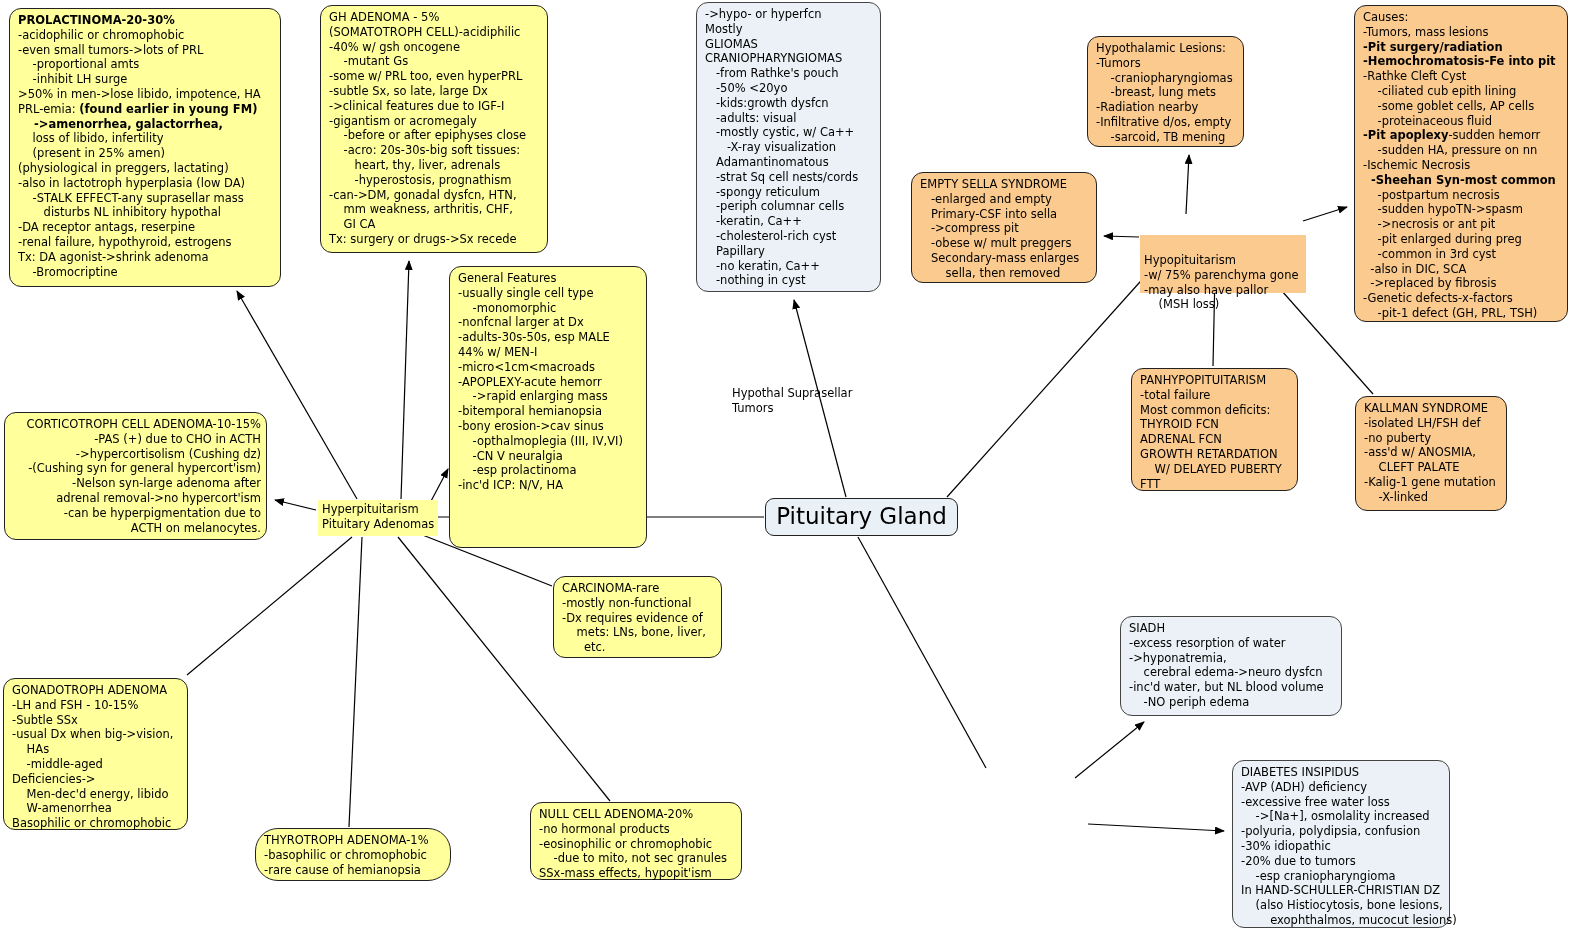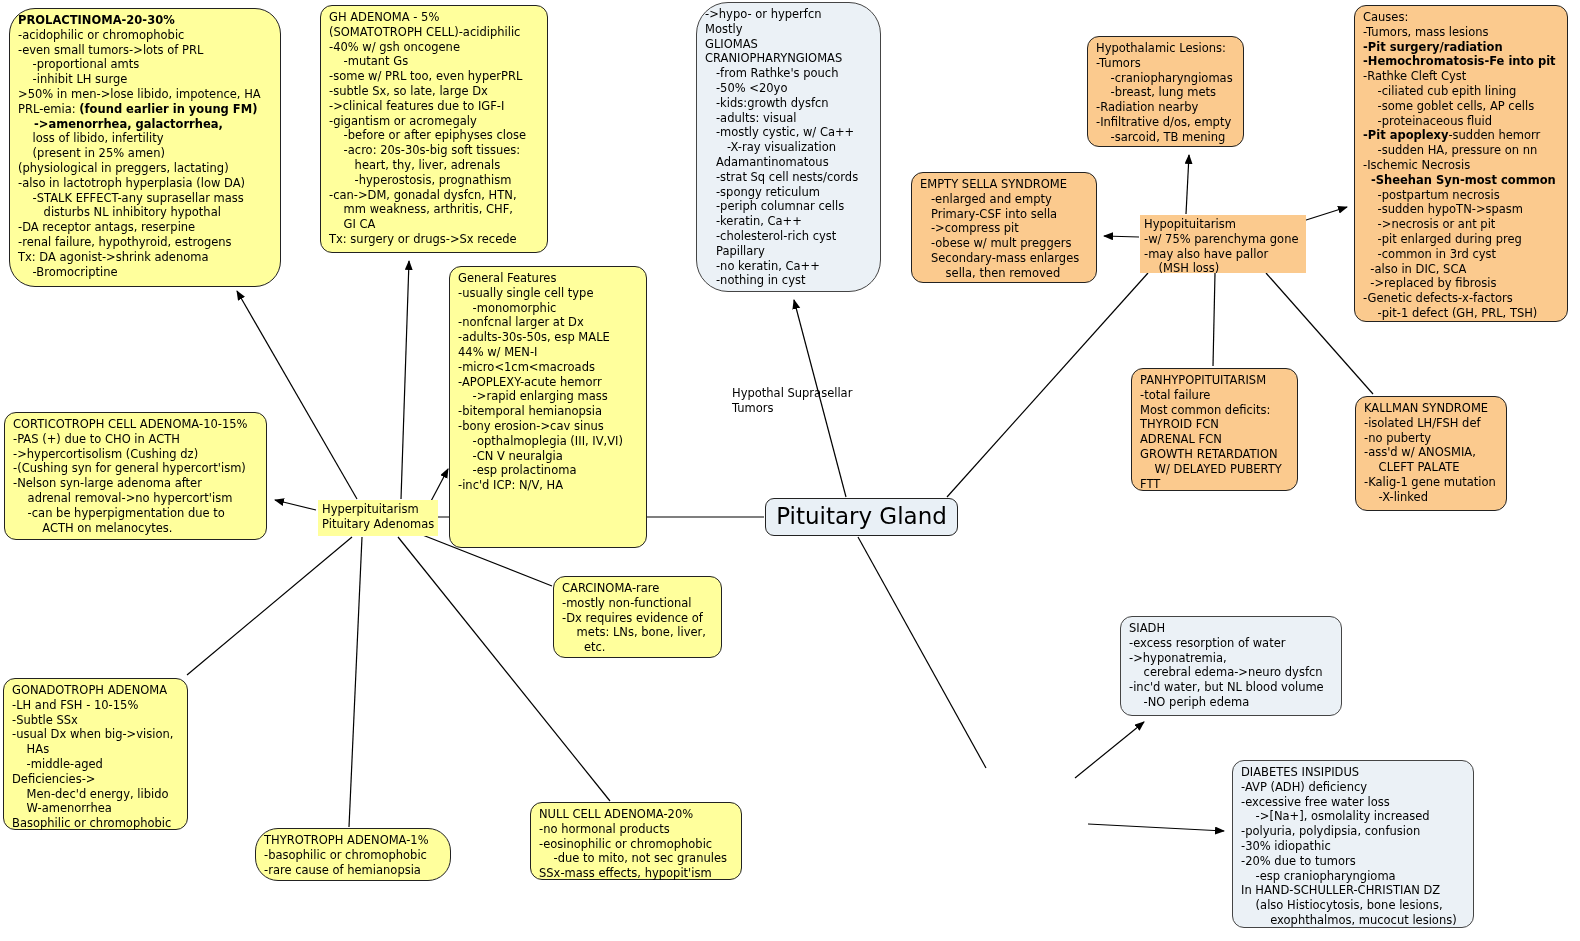--- a/index.html
+++ b/index.html
@@ -7,21 +7,21 @@
            font-family:"DejaVu Sans","Liberation Sans",sans-serif;color:#000;}
   #edges{position:absolute;left:0;top:0;width:1580px;height:941px;}
   #edges line{stroke:#000;stroke-width:1.2;}
   .node{position:absolute;box-sizing:border-box;font-size:11.5px;line-height:14.8px;
         padding:4px 5px 2px 8px;}
   .line{white-space:pre;}
   .b{font-weight:bold;}
   .yellow{background:var(--yellow);border:1.5px solid #222;border-radius:12px;}
   .orange{background:var(--orange);border:1.5px solid #222;border-radius:12px;}
   .blue{background:var(--blue);border:1.5px solid #444;border-radius:12px;}
-  .orange-flat{background:var(--orange);padding:2px 4px;}
+  .orange-flat{background:var(--orange);padding:18px 4px;margin-top:20px;}
   .yellow-flat{background:var(--yellow);padding:2px 4px;}
   .plain{background:transparent;}
   .center{background:var(--centerblue);border:1.6px solid #222;border-radius:9px;
           font-size:23px;line-height:35px;text-align:center;padding:0;}
 </style>
 </head>
 <body>
 
 <div id="diagram">
   <svg id="edges">
@@ -46,21 +46,21 @@
       <line x1="1303" y1="221" x2="1347" y2="207" marker-end="url(#arrowhead)"></line>
       <line x1="1215" y1="273" x2="1213" y2="366"></line>
       <line x1="1266" y1="273" x2="1373" y2="394"></line>
       <line x1="858" y1="537" x2="986" y2="768"></line>
       <line x1="1075" y1="778" x2="1144" y2="722" marker-end="url(#arrowhead)"></line>
       <line x1="1088" y1="824" x2="1224" y2="831" marker-end="url(#arrowhead)"></line>
     </svg>
 <div class="node center" style="left: 765px; top: 498px; width: 193px; height: 38px;">
       <div class="line"><span>Pituitary Gland</span></div>
     </div>
-    <div class="node yellow" style="left: 9px; top: 8px; width: 272px; height: 279px; border-radius: 26px;">
+    <div class="node yellow" style="left: 9px; top: 8px; width: 272px; height: 279px;">
       <div class="line"><span class="b">PROLACTINOMA-20-30%</span></div>
       <div class="line"><span>-acidophilic or chromophobic</span></div>
       <div class="line"><span>-even small tumors-&gt;lots of PRL</span></div>
       <div class="line"><span>    -proportional amts</span></div>
       <div class="line"><span>    -inhibit LH surge</span></div>
       <div class="line"><span>&gt;50% in men-&gt;lose libido, impotence, HA</span></div>
       <div class="line"><span>PRL-emia: </span><span class="b">(found earlier in young FM)</span></div>
       <div class="line"><span class="b">    -&gt;amenorrhea, galactorrhea,</span></div>
       <div class="line"><span>    loss of libido, infertility</span></div>
       <div class="line"><span>    (present in 25% amen)</span></div>
@@ -84,21 +84,21 @@
       <div class="line"><span>-gigantism or acromegaly</span></div>
       <div class="line"><span>    -before or after epiphyses close</span></div>
       <div class="line"><span>    -acro: 20s-30s-big soft tissues:</span></div>
       <div class="line"><span>       heart, thy, liver, adrenals</span></div>
       <div class="line"><span>       -hyperostosis, prognathism</span></div>
       <div class="line"><span>-can-&gt;DM, gonadal dysfcn, HTN,</span></div>
       <div class="line"><span>    mm weakness, arthritis, CHF,</span></div>
       <div class="line"><span>    GI CA</span></div>
       <div class="line"><span>Tx: surgery or drugs-&gt;Sx recede</span></div>
     </div>
-    <div class="node blue" style="left: 696px; top: 2px; width: 185px; height: 290px; border-radius: 32px;">
+    <div class="node blue" style="left: 696px; top: 2px; width: 185px; height: 290px;">
       <div class="line"><span>-&gt;hypo- or hyperfcn</span></div>
       <div class="line"><span>Mostly</span></div>
       <div class="line"><span>GLIOMAS</span></div>
       <div class="line"><span>CRANIOPHARYNGIOMAS</span></div>
       <div class="line"><span>   -from Rathke's pouch</span></div>
       <div class="line"><span>   -50% &lt;20yo</span></div>
       <div class="line"><span>   -kids:growth dysfcn</span></div>
       <div class="line"><span>   -adults: visual</span></div>
       <div class="line"><span>   -mostly cystic, w/ Ca++</span></div>
       <div class="line"><span>      -X-ray visualization</span></div>
@@ -169,21 +169,21 @@
       <div class="line"><span>-micro&lt;1cm&lt;macroads</span></div>
       <div class="line"><span>-APOPLEXY-acute hemorr</span></div>
       <div class="line"><span>    -&gt;rapid enlarging mass</span></div>
       <div class="line"><span>-bitemporal hemianopsia</span></div>
       <div class="line"><span>-bony erosion-&gt;cav sinus</span></div>
       <div class="line"><span>    -opthalmoplegia (III, IV,VI)</span></div>
       <div class="line"><span>    -CN V neuralgia</span></div>
       <div class="line"><span>    -esp prolactinoma</span></div>
       <div class="line"><span>-inc'd ICP: N/V, HA</span></div>
     </div>
-    <div class="node yellow" style="left: 4px; top: 412px; width: 263px; height: 128px;">
+    <div class="node yellow" style="left: 4px; top: 412px; width: 263px; height: 128px; text-align: right;">
       <div class="line"><span>CORTICOTROPH CELL ADENOMA-10-15%</span></div>
       <div class="line"><span>-PAS (+) due to CHO in ACTH</span></div>
       <div class="line"><span>-&gt;hypercortisolism (Cushing dz)</span></div>
       <div class="line"><span>-(Cushing syn for general hypercort'ism)</span></div>
       <div class="line"><span>-Nelson syn-large adenoma after</span></div>
       <div class="line"><span>    adrenal removal-&gt;no hypercort'ism</span></div>
       <div class="line"><span>    -can be hyperpigmentation due to</span></div>
       <div class="line"><span>        ACTH on melanocytes.</span></div>
     </div>
     <div class="node orange" style="left: 1131px; top: 368px; width: 167px; height: 123px;">
@@ -241,21 +241,21 @@
       <div class="line"><span>-basophilic or chromophobic</span></div>
       <div class="line"><span>-rare cause of hemianopsia</span></div>
     </div>
     <div class="node yellow" style="left: 530px; top: 802px; width: 212px; height: 78px;">
       <div class="line"><span>NULL CELL ADENOMA-20%</span></div>
       <div class="line"><span>-no hormonal products</span></div>
       <div class="line"><span>-eosinophilic or chromophobic</span></div>
       <div class="line"><span>    -due to mito, not sec granules</span></div>
       <div class="line"><span>SSx-mass effects, hypopit'ism</span></div>
     </div>
-    <div class="node blue" style="left: 1232px; top: 760px; width: 242px; height: 168px;">
+    <div class="node blue" style="left: 1232px; top: 760px; width: 218px; height: 168px;">
       <div class="line"><span>DIABETES INSIPIDUS</span></div>
       <div class="line"><span>-AVP (ADH) deficiency</span></div>
       <div class="line"><span>-excessive free water loss</span></div>
       <div class="line"><span>    -&gt;[Na+], osmolality increased</span></div>
       <div class="line"><span>-polyuria, polydipsia, confusion</span></div>
       <div class="line"><span>-30% idiopathic</span></div>
       <div class="line"><span>-20% due to tumors</span></div>
       <div class="line"><span>    -esp craniopharyngioma</span></div>
       <div class="line"><span>In HAND-SCHULLER-CHRISTIAN DZ</span></div>
       <div class="line"><span>    (also Histiocytosis, bone lesions,</span></div>

